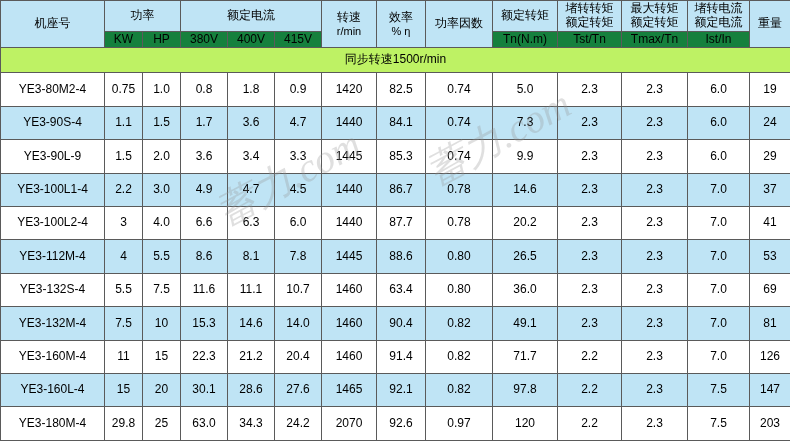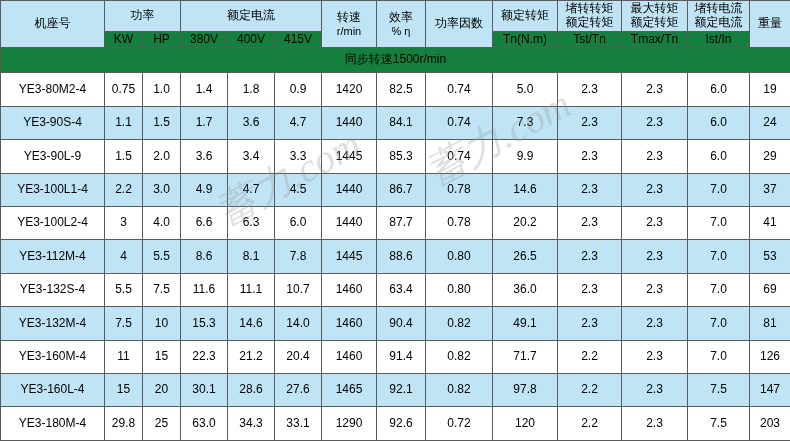--- a/index.html
+++ b/index.html
@@ -38,21 +38,21 @@
     display: block;
     font-size: 11px;
     font-weight: normal;
   }
   .unit {
     background: #15803d;
     font-size: 11.5px;
     font-weight: normal;
   }
   .section-row td {
-    background: #15803d;
+    background: #bef264;
     font-size: 13px;
     font-weight: normal;
     height: 22px;
   }
   tr.band-blue td {
     background: #bfe4f5;
   }
   tr.band-white td {
     background: #ffffff;
   }
@@ -145,21 +145,21 @@
     </tr>
   </thead>
   <tbody id="table-body">
     <tr class="section-row">
       <td colspan="14">同步转速1500r/min</td>
     </tr>
   <tr class="band-white">
         <td class="model">YE3-80M2-4</td>
         <td>0.75</td>
         <td>1.0</td>
-        <td>1.4</td>
+        <td>0.8</td>
         <td>1.8</td>
         <td>0.9</td>
         <td>1420</td>
         <td>82.5</td>
         <td>0.74</td>
         <td>5.0</td>
         <td>2.3</td>
         <td>2.3</td>
         <td>6.0</td>
         <td>19</td>
@@ -307,24 +307,24 @@
         <td>2.3</td>
         <td>7.5</td>
         <td>147</td>
       </tr>
       <tr class="band-white">
         <td class="model">YE3-180M-4</td>
         <td>29.8</td>
         <td>25</td>
         <td>63.0</td>
         <td>34.3</td>
-        <td>33.1</td>
-        <td>1290</td>
+        <td>24.2</td>
+        <td>2070</td>
         <td>92.6</td>
-        <td>0.72</td>
+        <td>0.97</td>
         <td>120</td>
         <td>2.2</td>
         <td>2.3</td>
         <td>7.5</td>
         <td>203</td>
       </tr>
     </tbody>
 </table>
 
 <div class="watermark">

